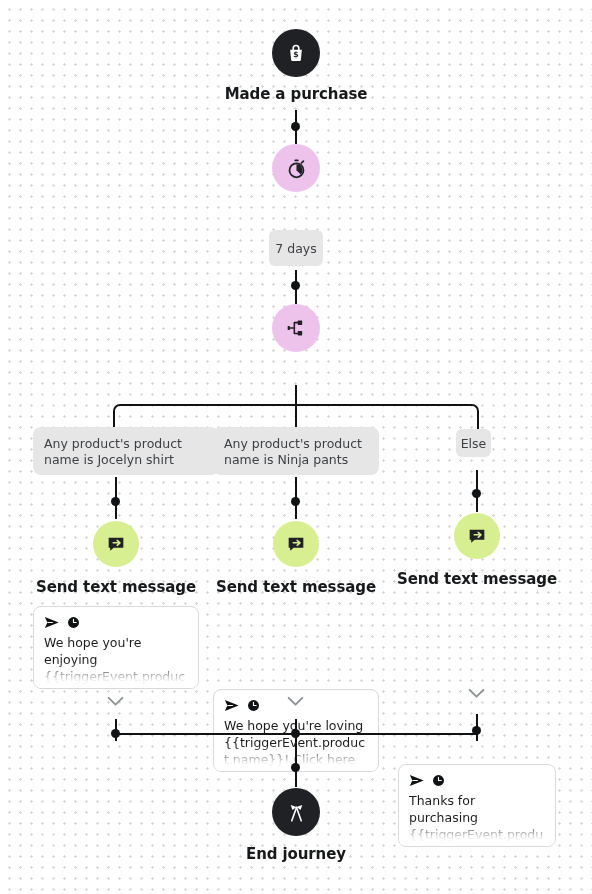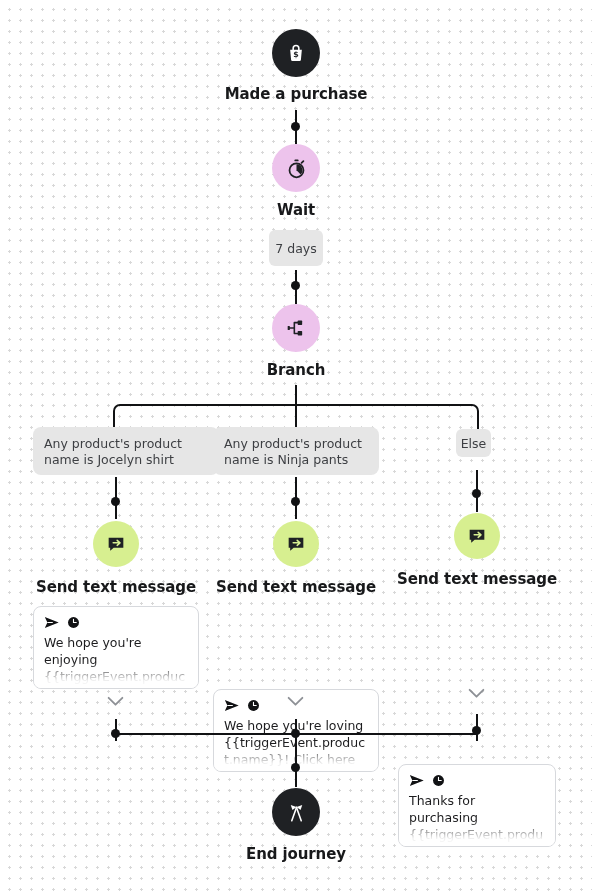--- a/index.html
+++ b/index.html
@@ -136,37 +136,35 @@
   <div class="abs node-circle node-pink" style="left:272px; top:144px; width:48px; height:48px;">
     <span>
       <svg width="21" height="21" viewBox="0 0 24 24">
         <rect x="9.6" y="1.6" width="4.8" height="2.2" rx="1" fill="#1f2124"></rect>
         <circle cx="12" cy="14" r="8" fill="none" stroke="#1f2124" stroke-width="2"></circle>
         <path d="M12 14 V7.2 A6.8 6.8 0 0 1 16.8 18.8 Z" fill="#1f2124"></path>
         <path d="M17.8 5.6l2.1-2.1" stroke="#1f2124" stroke-width="2" stroke-linecap="round"></path>
       </svg>
     </span>
   </div>
-  <div class="abs node-label" style="left:176px; top:201px; width:240px;">Wait</div>
   <div class="abs badge" style="left:269px; top:230px; width:54px; height:36px;">7 days</div>
 
   <div class="abs vline" style="left:295px; top:270px; height:34px;"></div>
   <div class="abs dot" style="left:291px; top:281px;"></div>
 
   <div class="abs node-circle node-pink" style="left:272px; top:304px; width:48px; height:48px;">
     <span>
       <svg width="20" height="20" viewBox="0 0 24 24">
         <path d="M4 12 H10 M10 12 V5.5 H14 M10 12 V18.5 H14" stroke="#1f2124" stroke-width="1.9" fill="none" stroke-linecap="round" stroke-linejoin="round"></path>
         <rect x="2" y="9.6" width="2.6" height="4.8" rx="0.6" fill="#1f2124"></rect>
         <rect x="14" y="3" width="5.4" height="5.4" rx="0.8" fill="#1f2124"></rect>
         <rect x="14" y="15.6" width="5.4" height="5.4" rx="0.8" fill="#1f2124"></rect>
       </svg>
     </span>
   </div>
-  <div class="abs node-label" style="left:176px; top:361px; width:240px;">Branch</div>
 
   <svg class="abs" width="400" height="45" style="left:96px; top:385px;">
     <path d="M200 0 V20" stroke="#111214" stroke-width="2" fill="none"></path>
     <path d="M200 20 H24 a6 6 0 0 0 -6 6 V44" stroke="#111214" stroke-width="2" fill="none"></path>
     <path d="M200 20 V44" stroke="#111214" stroke-width="2" fill="none"></path>
     <path d="M200 20 H376 a6 6 0 0 1 6 6 V44" stroke="#111214" stroke-width="2" fill="none"></path>
   </svg>
 
   <div class="abs cond-box" style="left:33px; top:427px; width:186px; height:48px;">Any product's product name is Jocelyn shirt</div>
   <div class="abs vline" style="left:115px; top:477px; height:42px;"></div>

